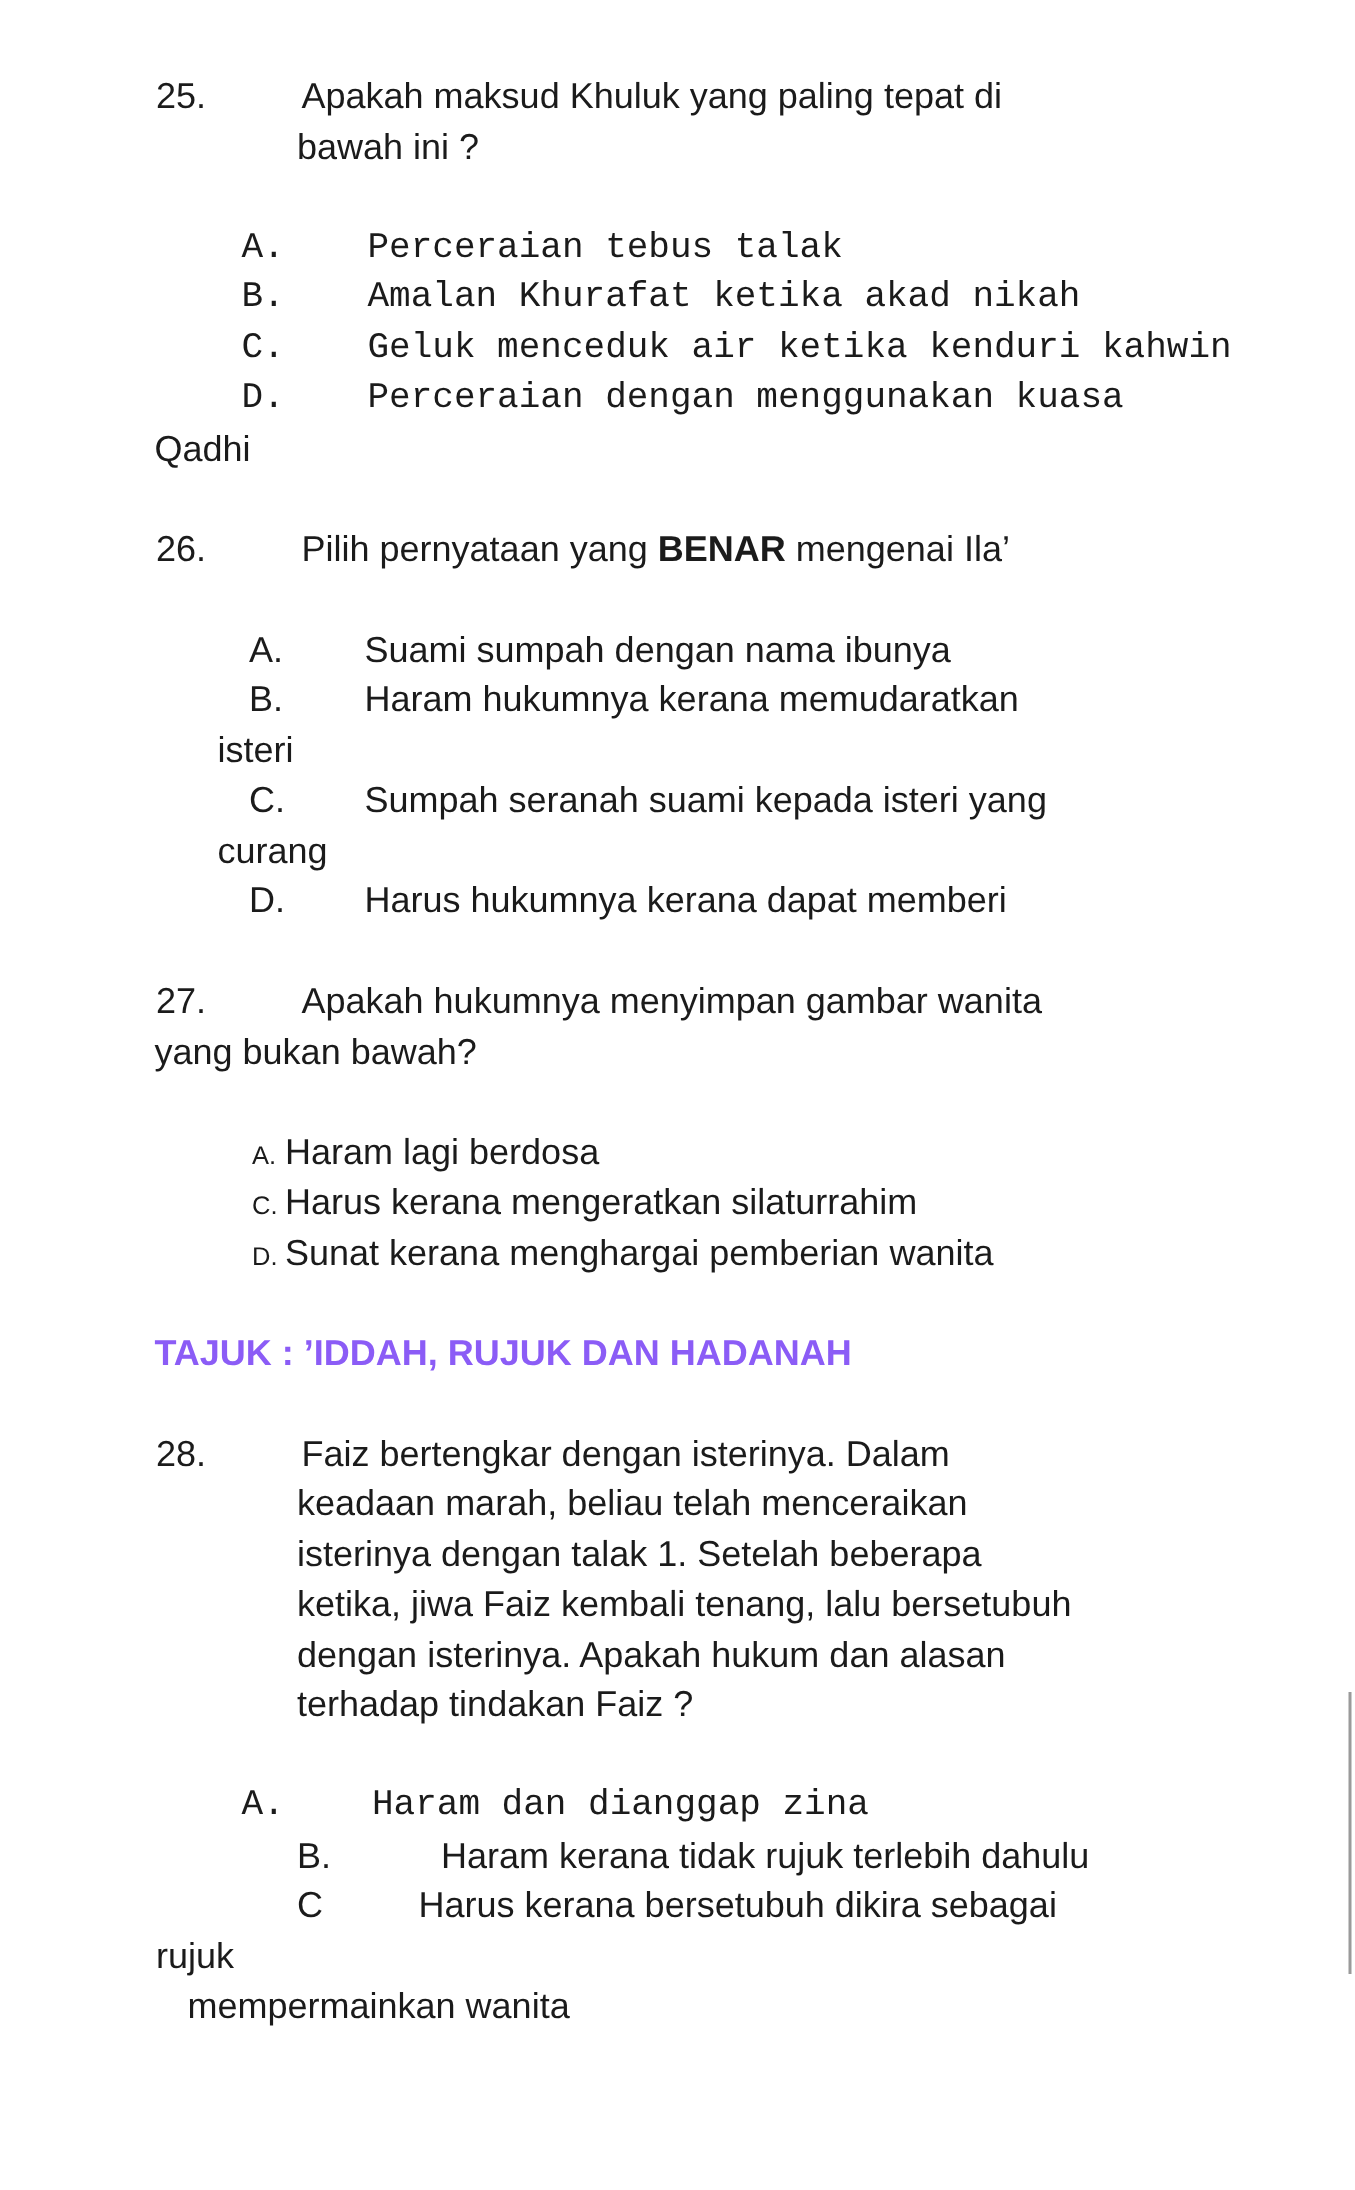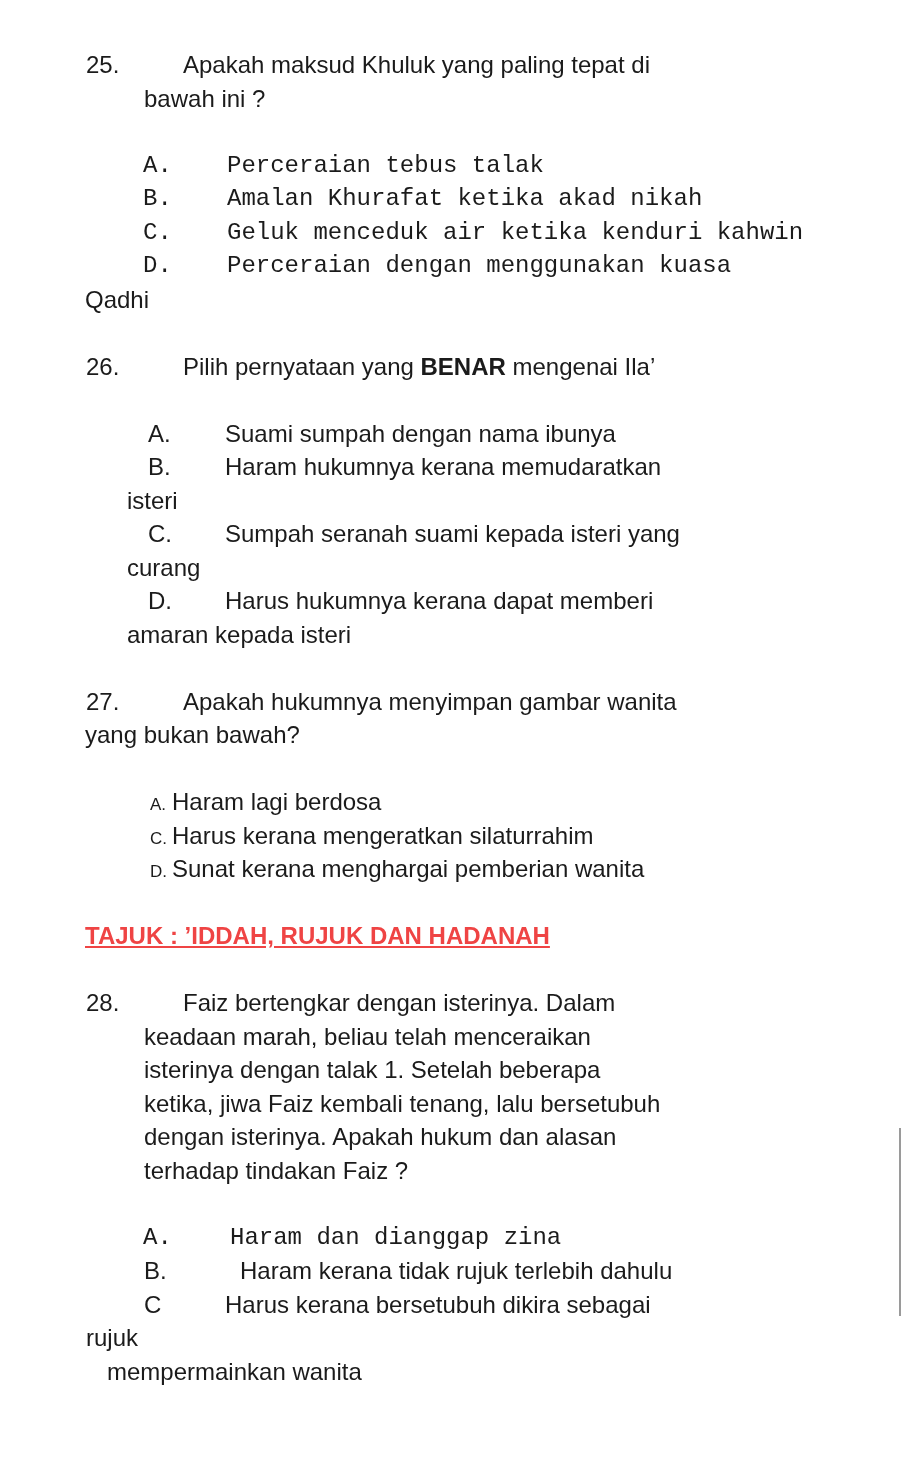--- a/index.html
+++ b/index.html
@@ -8,37 +8,38 @@
     font-family:"Liberation Sans","DejaVu Sans",sans-serif;
     color:#1b1b1b;
   }
   .doc{
     position:relative;
     width:903px;height:1460px;
     box-sizing:border-box;
     padding-top:48px;
     overflow:hidden;
     background:#ffffff;
+    padding-left:18px;
   }
   .ln{
     font-size:24px;
     line-height:33.5px;
     height:33.5px;
     white-space:pre;
   }
   .blank{height:33.5px;}
   .bold{font-weight:bold;}
-  .heading{font-weight:bold;color:#ef4444;text-decoration:underline;}
+  .heading{font-weight:bold;color:#8b5cf6;}
   
   .pl82{padding-left:82px;margin-left:25px;}
   .pl85{padding-left:85px;}
   .pl86{padding-left:86px;}
   .pl127{padding-left:127px;}
   .pl143{padding-left:143px;font-family:Liberation Mono, monospace;}
-  .pl144{padding-left:144px;}
+  .pl144{padding-left:144px;margin-left:36px;}
   .pl145{padding-left:145px;}
   .pl148{padding-left:148px;}
   .pl150{padding-left:150px;}
   
   .qnum{display:inline-block;width:97px;}
   .w84{display:inline-block;width:84px;}
   .w77{display:inline-block;width:77px;}
   .w87{display:inline-block;width:87px;}
   .w96{display:inline-block;width:96px;}
   .w81{display:inline-block;width:81px;}
@@ -66,21 +67,20 @@
   <div class="blank"></div>
 
   <div class="ln pl86"><span class="qnum">26.</span><span>Pilih pernyataan yang </span><span class="bold">BENAR</span><span> mengenai Ila’</span></div>
   <div class="blank"></div>
   <div class="ln pl148"><span class="w77">A.</span><span>Suami sumpah dengan nama ibunya</span></div>
   <div class="ln pl148"><span class="w77">B.</span><span>Haram hukumnya kerana memudaratkan</span></div>
   <div class="ln pl127"><span>isteri</span></div>
   <div class="ln pl148"><span class="w77">C.</span><span>Sumpah seranah suami kepada isteri yang</span></div>
   <div class="ln pl127"><span>curang</span></div>
   <div class="ln pl148"><span class="w77">D.</span><span>Harus hukumnya kerana dapat memberi</span></div>
-  <div class="ln pl127"><span>amaran kepada isteri</span></div>
   <div class="blank"></div>
 
   <div class="ln pl86"><span class="qnum">27.</span><span>Apakah hukumnya menyimpan gambar wanita</span></div>
   <div class="ln pl85"><span>yang bukan bawah?</span></div>
   <div class="blank"></div>
   <div class="ln pl150"><span class="small-label">A.</span><span>Haram lagi berdosa</span></div>
   <div class="ln pl150"><span class="small-label">C.</span><span>Harus kerana mengeratkan silaturrahim</span></div>
   <div class="ln pl150"><span class="small-label">D.</span><span>Sunat kerana menghargai pemberian wanita</span></div>
   <div class="blank"></div>
 

